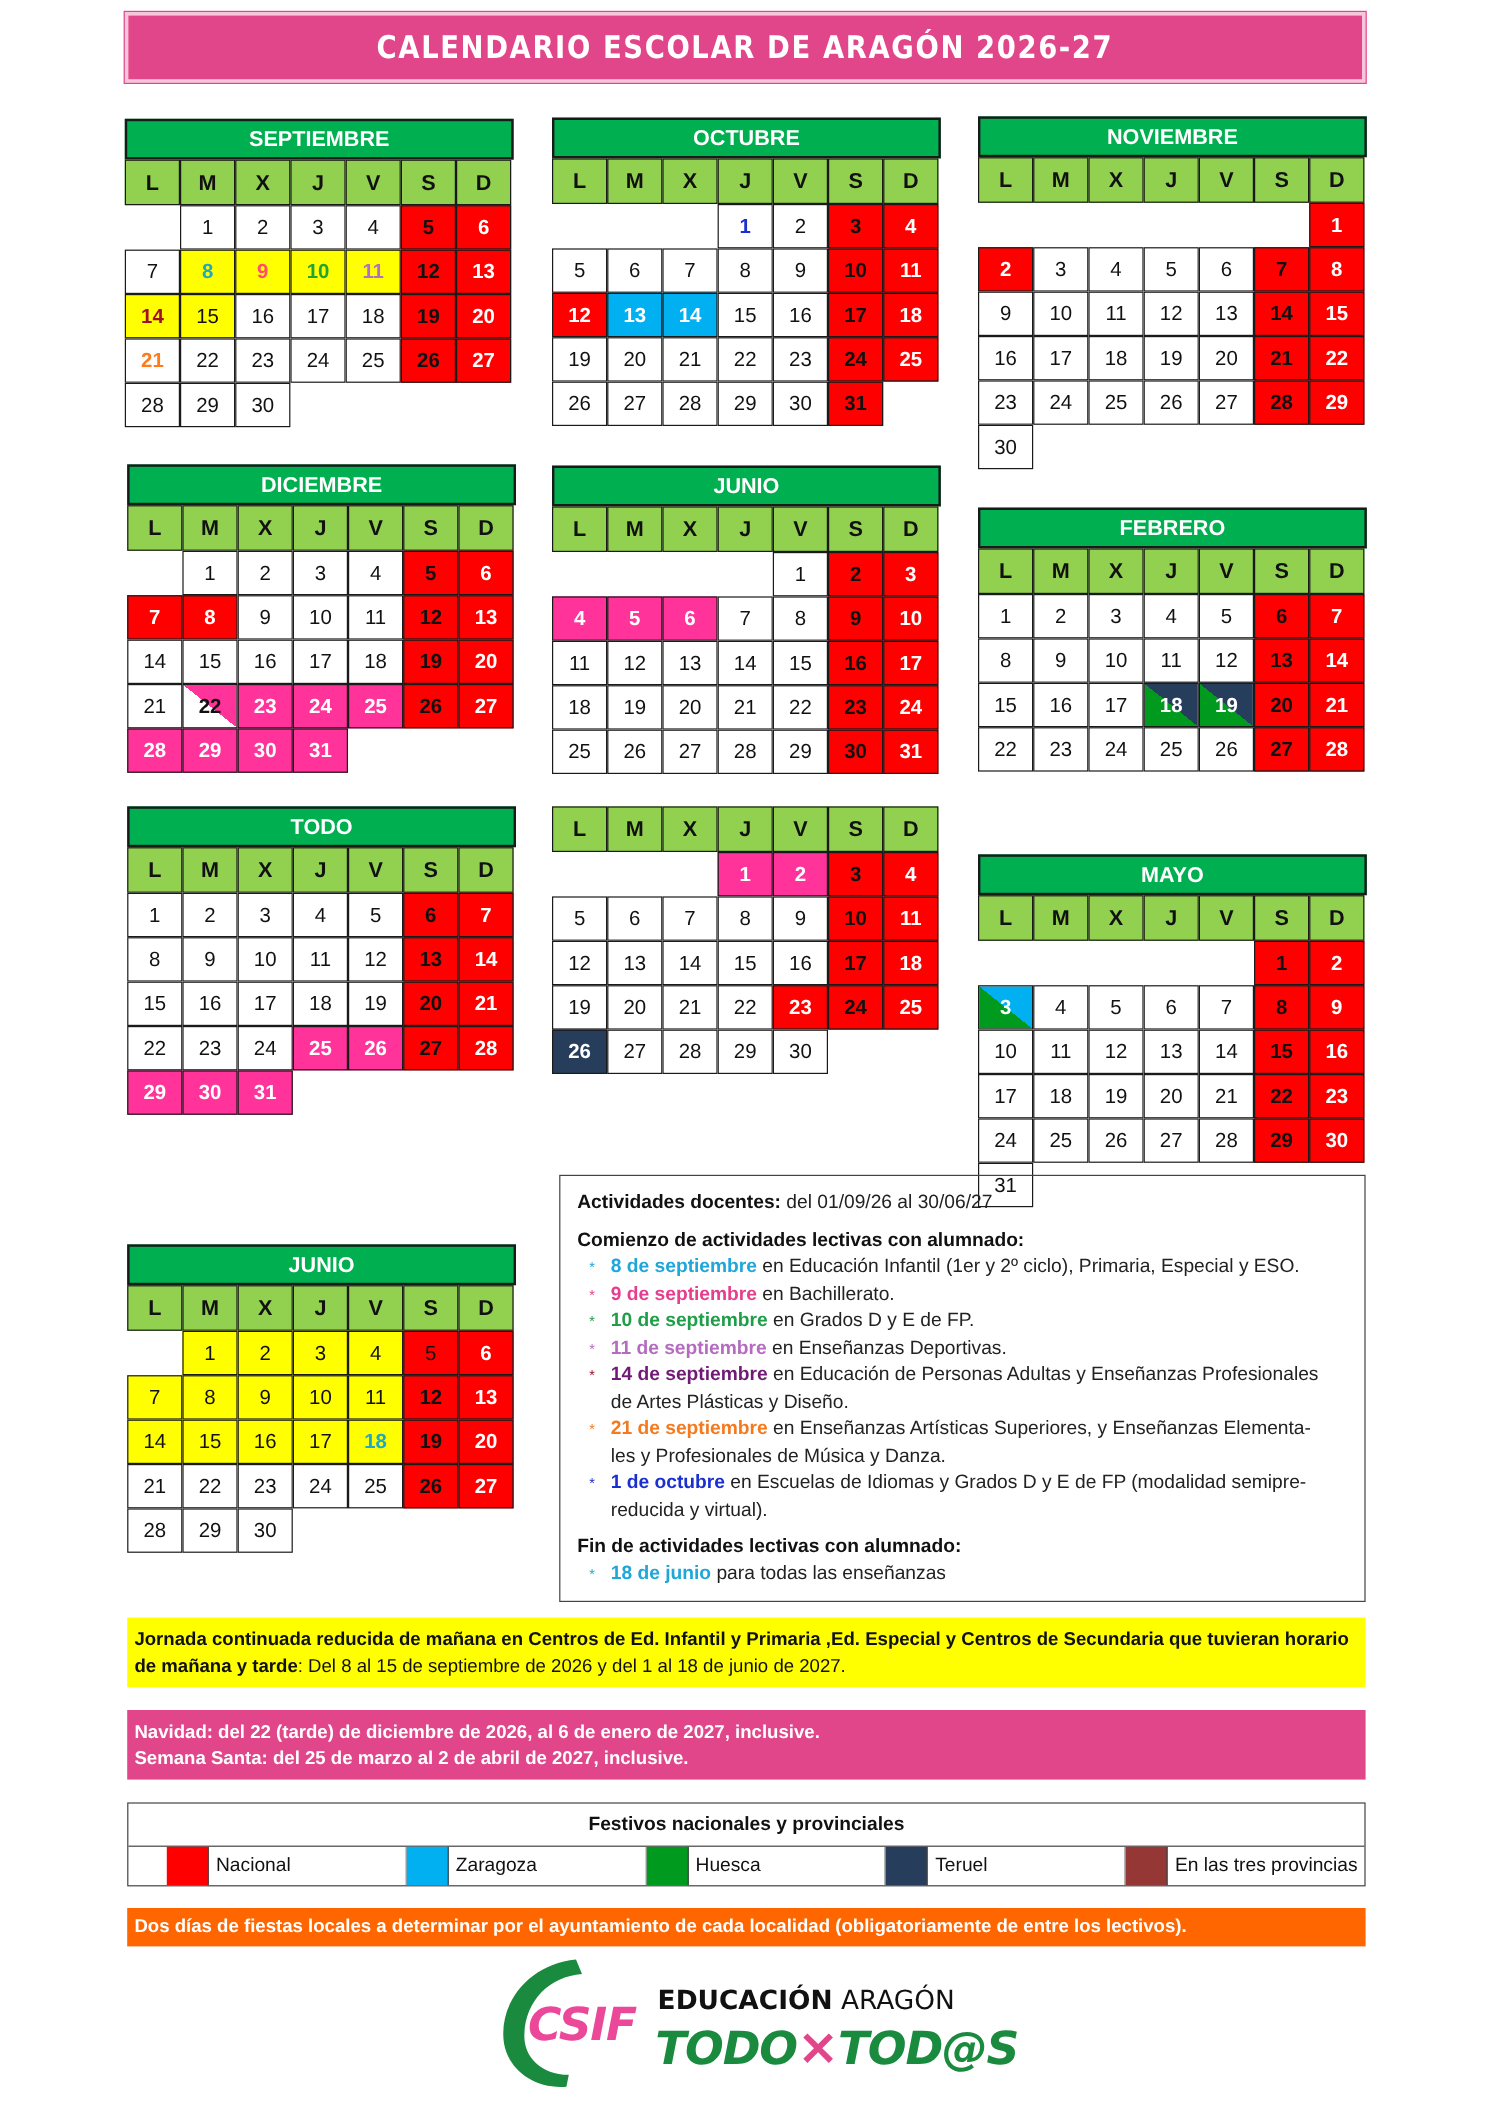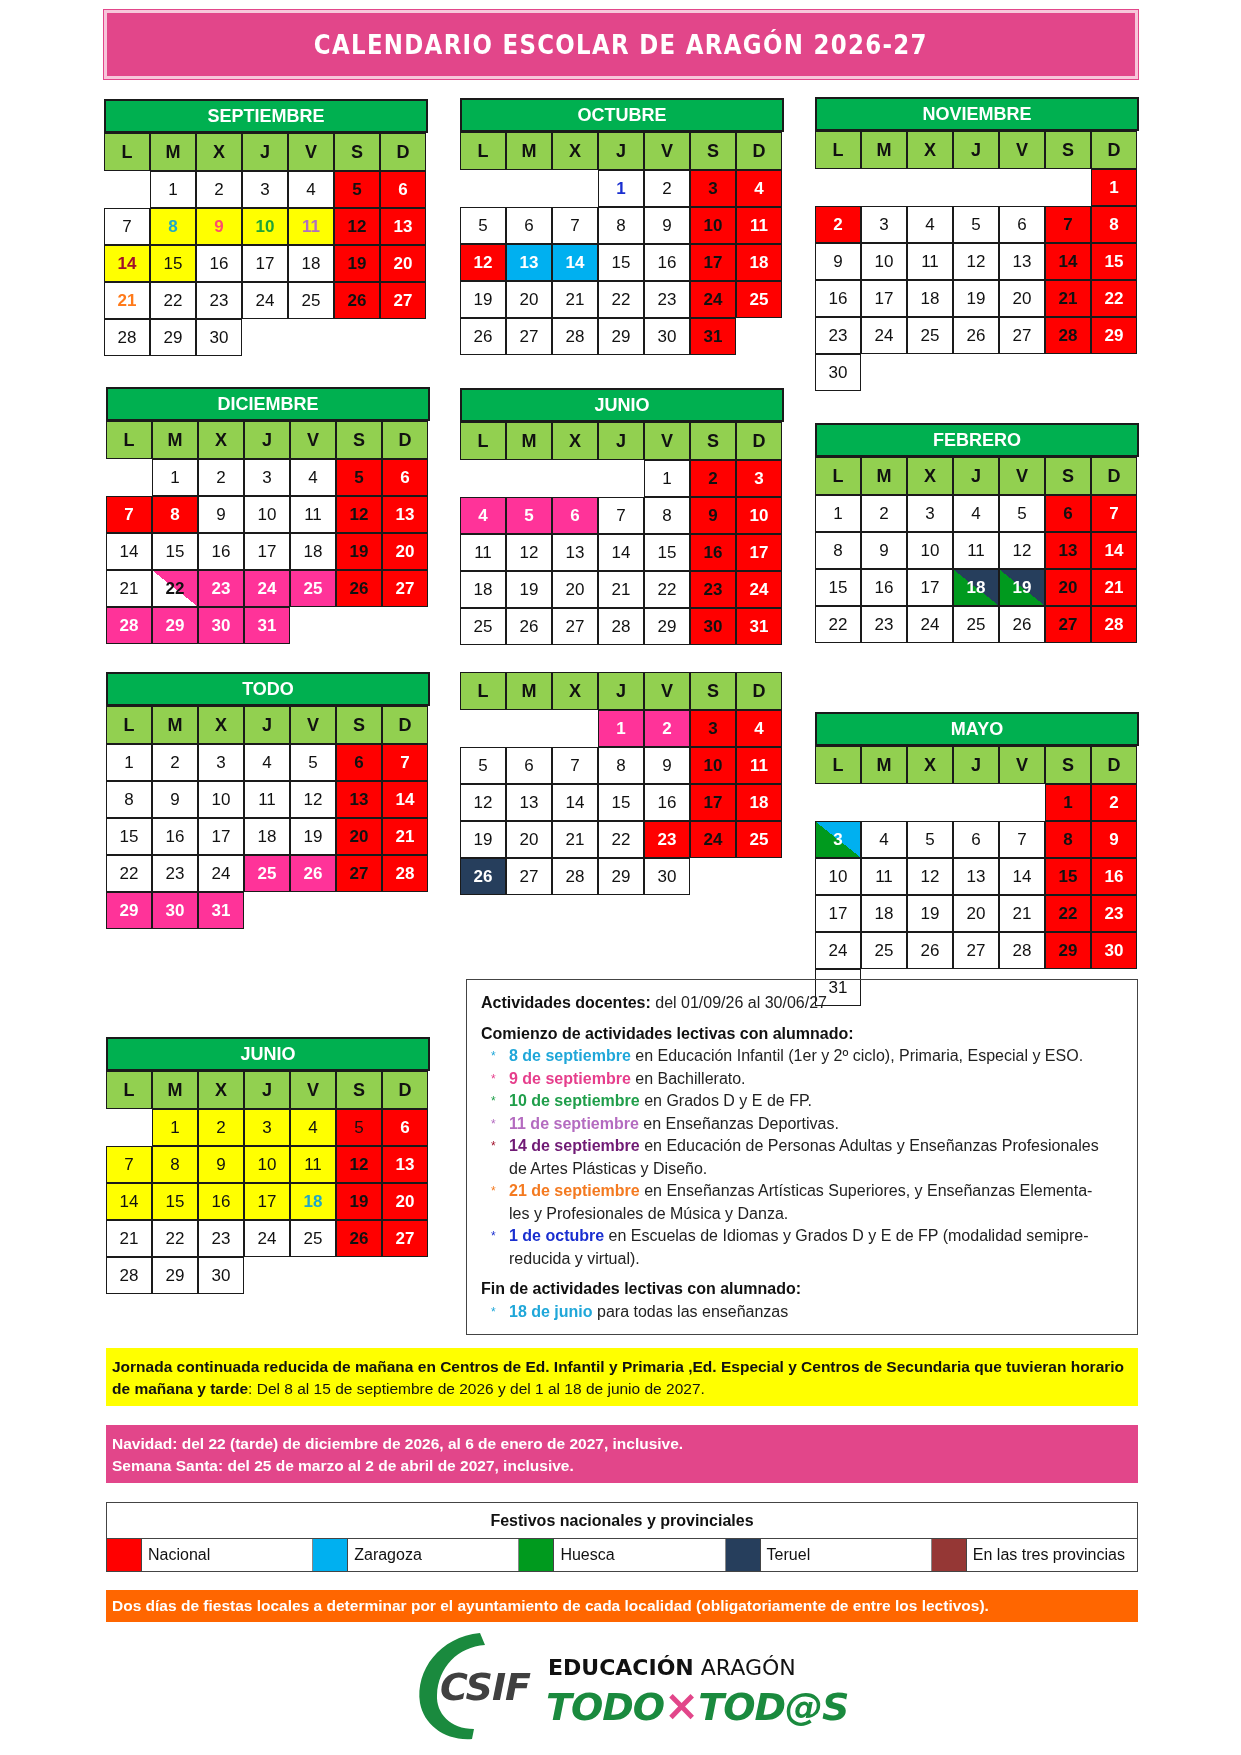--- a/index.html
+++ b/index.html
@@ -1,17 +1,17 @@
 <!DOCTYPE html>
 <html><head>
 <meta charset="utf-8">
 <style>
   * { box-sizing: border-box; margin: 0; padding: 0; }
   body { width: 1241px; height: 1755px; background: #ffffff; position: relative; font-family: "Liberation Sans", sans-serif; overflow: hidden; }
-  .title-bar { position: absolute; left: 104px; top: 10px; width: 1034px; height: 69px; background: #e2468a; border: 3px solid #f7c6da; box-shadow: 0 0 0 1px #e2468a; display: flex; align-items: center; justify-content: center; }
+  .title-bar { position: absolute; left: 104px; top: 10px; width: 1034px; height: 59px; background: #e2468a; border: 3px solid #f7c6da; box-shadow: 0 0 0 1px #e2468a; display: flex; align-items: center; justify-content: center; }
   .title-bar span { color: #fff; font-weight: bold; font-size: 26px; letter-spacing: 1.5px; font-family: "DejaVu Sans", sans-serif; transform: scaleX(0.88); display: inline-block; }
   .month { position: absolute; width: 324px; }
   .month-head { height: 34px; background: #00b050; border: 2px solid #1a1a1a; color: #fff; font-weight: bold; font-size: 18px; display: flex; align-items: center; justify-content: center; }
   .grid { display: grid; grid-template-columns: repeat(7, 46px); }
   .dh { height: 38px; background: #92d050; border: 1.5px solid #1a1a1a; font-weight: bold; font-size: 18px; display: flex; align-items: center; justify-content: center; color: #111; }
   .c { height: 37px; border: 1.5px solid #1a1a1a; font-size: 17px; display: flex; align-items: center; justify-content: center; color: #111; position: relative; overflow: hidden; background: #fff; }
   .c.e { border: none; background: transparent; }
   .c.sat { background: #ff0000; font-weight: bold; color: #111; }
   .c.sun { background: #ff0000; font-weight: bold; color: #fff; }
   .c.nat { background: #ff0000; font-weight: bold; color: #fff; }
@@ -31,21 +31,21 @@
   .info ul { list-style: none; margin-bottom: 8px; }
   .info li { padding-left: 28px; position: relative; }
   .info li .bul { position: absolute; left: 10px; top: 0; font-size: 12px; }
   .info li.cont { padding-left: 28px; }
   .bar { position: absolute; left: 106px; width: 1032px; padding: 8px 6px; font-size: 15.5px; line-height: 22px; }
   .bar-yellow { top: 1348px; height: 58px; background: #ffff00; color: #111; }
   .bar-pink { top: 1425px; height: 58px; background: #e2468a; color: #fff; font-weight: bold; }
   .bar-orange { top: 1590px; height: 32px; background: #ff6600; color: #fff; font-weight: bold; padding: 5px 6px; }
   .legend { position: absolute; left: 106px; top: 1502px; width: 1032px; height: 70px; border: 1.5px solid #444; }
   .legend-title { height: 36px; display: flex; align-items: center; justify-content: center; font-weight: bold; font-size: 16px; border-bottom: 1.5px solid #444; color: #111; }
-  .legend-row { display: flex; height: 32px; }
+  .legend-row { display: flex; height: 32px; margin-left: 32px; }
   .legend-item { display: flex; flex: 1; border-right: 1px solid #888; }
   .legend-item:last-child { border-right: none; }
   .swatch { width: 35px; height: 100%; border-right: 1px solid #444; }
   .legend-label { padding-left: 6px; display: flex; align-items: center; font-size: 16px; color: #111; }
   .logo { position: absolute; left: 410px; top: 1625px; width: 400px; height: 120px; }
 </style>
 </head>
 <body>
 
 <div class="title-bar">
@@ -1162,20 +1162,20 @@
       </div>
     </div>
 </div>
 
 <div class="bar bar-orange">Dos días de fiestas locales a determinar por el ayuntamiento de cada localidad (obligatoriamente de entre los lectivos).</div>
 
 <div class="logo">
   <svg width="400" height="120" viewBox="0 0 400 120">
     <path d="M70 8 C 30 12, 5 45, 10 78 C 14 100, 35 116, 62 114 L 64 104 C 40 104, 26 88, 27 70 C 28 42, 48 22, 75 20 Z" fill="#1a8a3e"></path>
   </svg>
-  <div style="position:absolute; left:30px; top:40px; font-size:38px; font-weight:bold; font-style:italic; color:#404040; letter-spacing:-1px; font-family:'DejaVu Sans', sans-serif;">CSIF</div>
+  <div style="position:absolute; left:30px; top:40px; font-size:38px; font-weight:bold; font-style:italic; color:#ec4899; letter-spacing:-1px; font-family:'DejaVu Sans', sans-serif;">CSIF</div>
   <div style="position:absolute; left:138px; top:30px; font-size:22px; color:#111; font-family:'DejaVu Sans', sans-serif;">
     <b>EDUCACIÓN</b><span style="font-weight:normal;"> ARAGÓN</span>
   </div>
   <div style="position:absolute; left:136px; top:56px; font-size:38px; font-weight:bold; font-style:italic; color:#1a8a3e; font-family:'DejaVu Sans', sans-serif; letter-spacing:-1px;">
     <span>TODO</span><span style="color:#e2468a; font-style:normal; font-size:42px;">×</span><span>TOD@S</span>
   </div>
 </div>
 
 </body></html>

